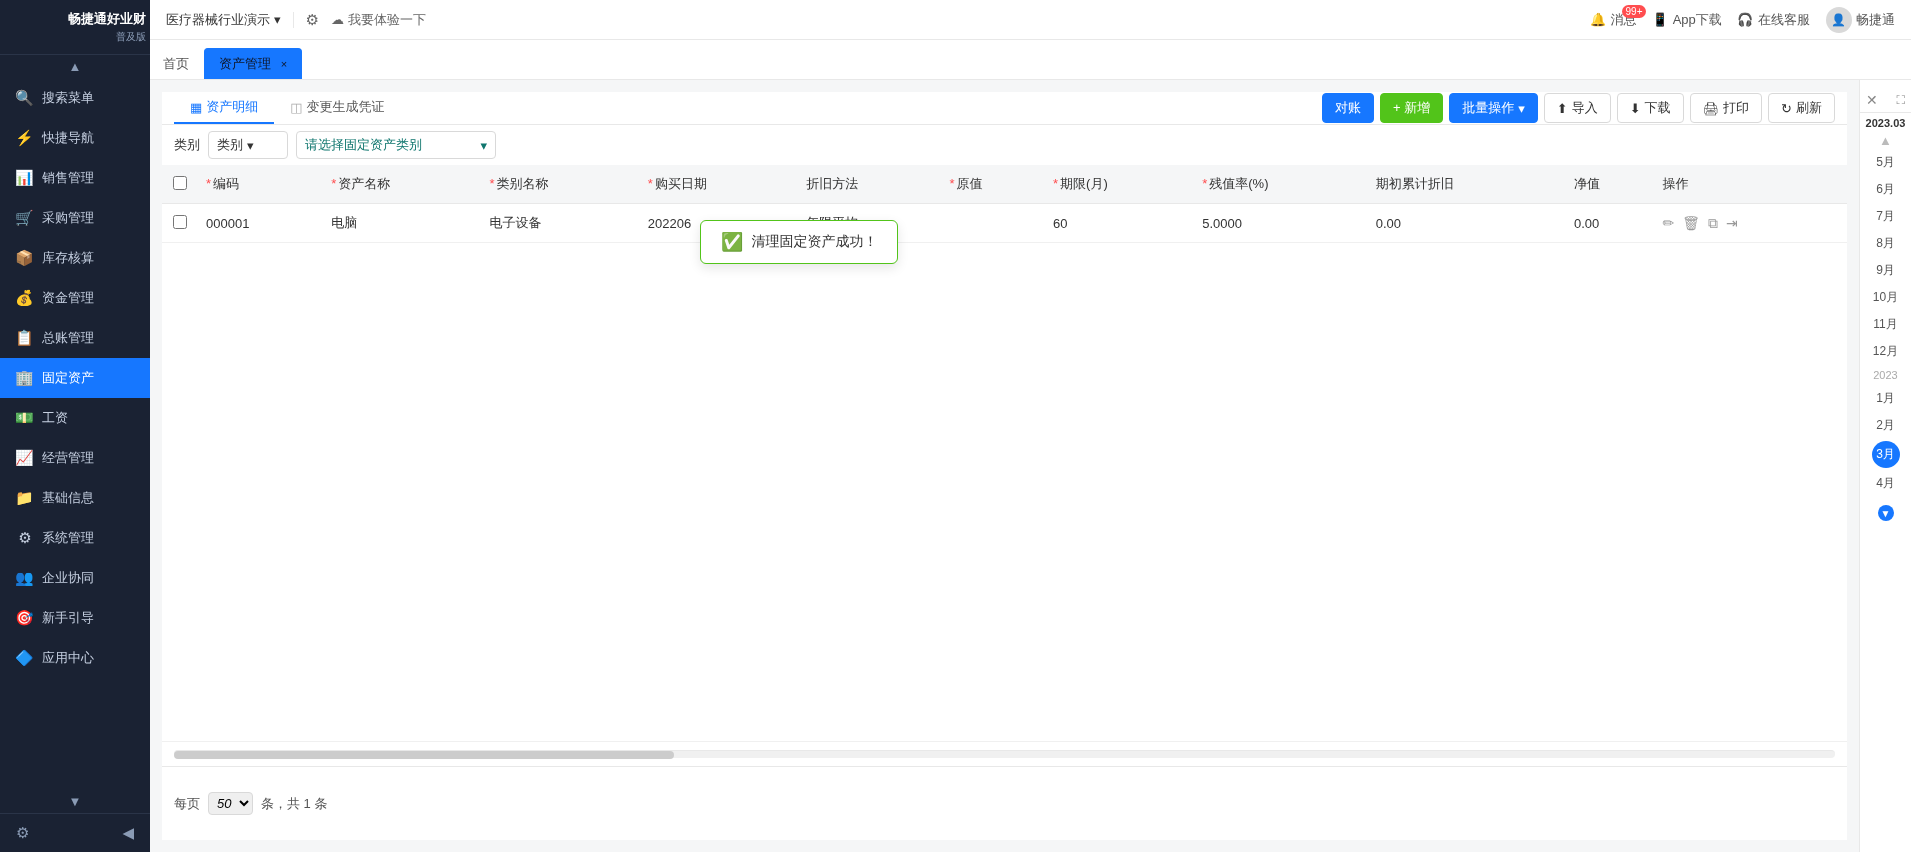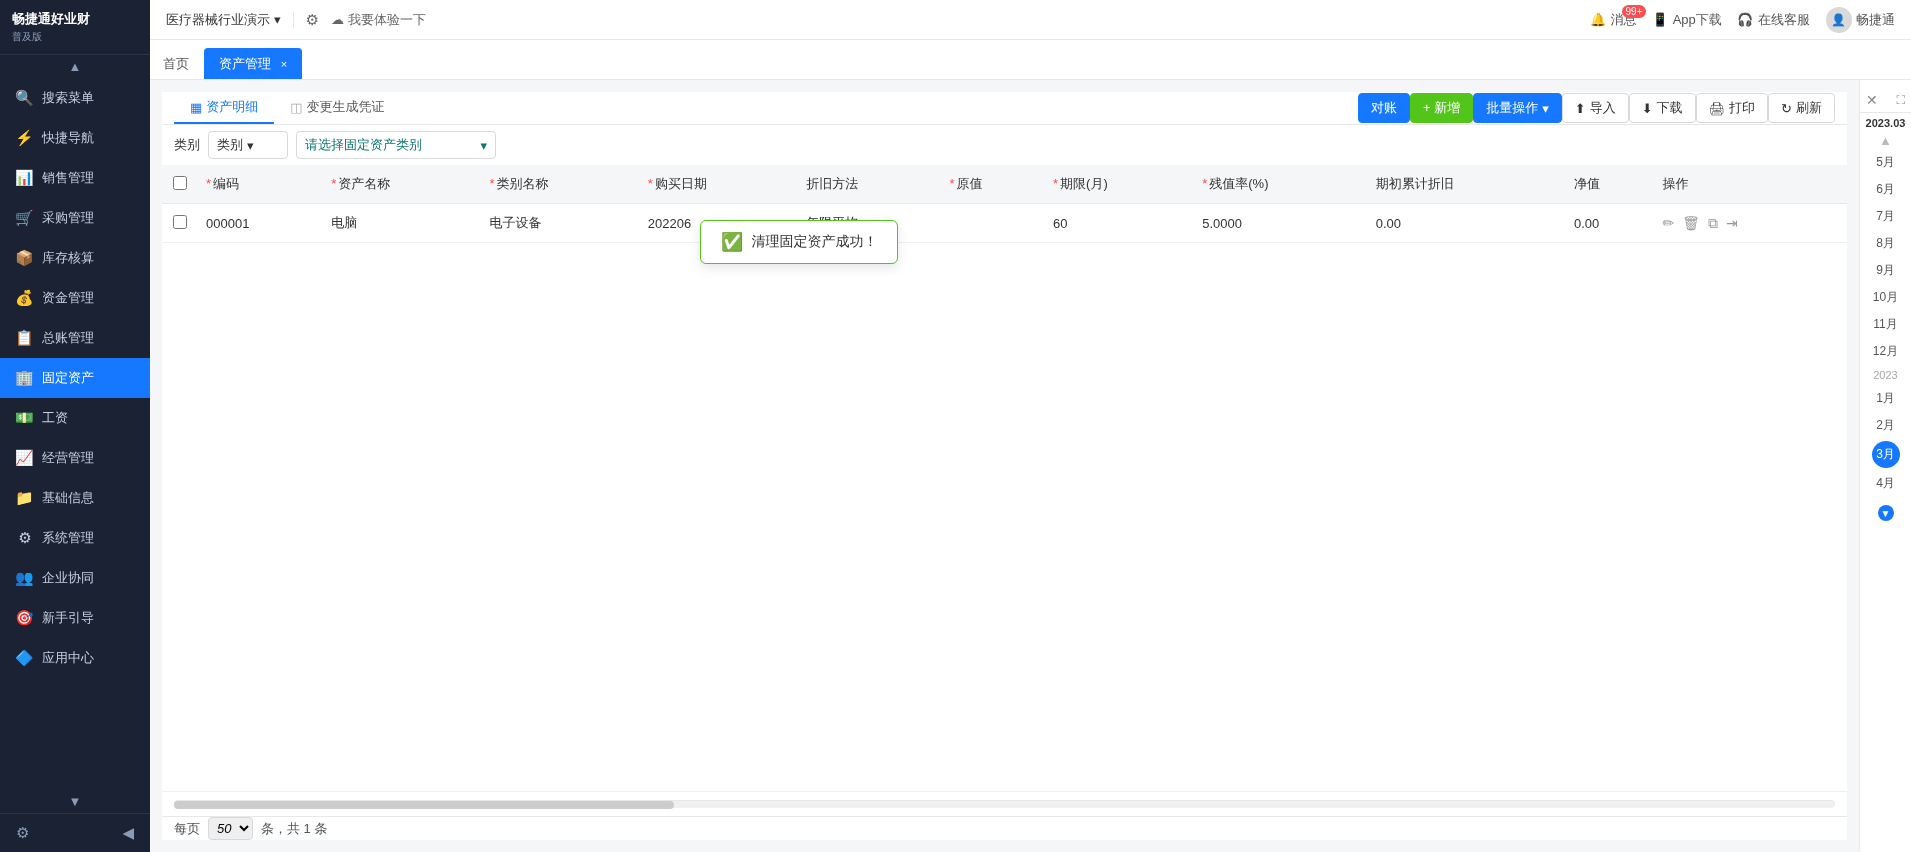--- a/index.html
+++ b/index.html
@@ -8,25 +8,25 @@
     
     .sidebar {
       width: 150px;
       background: #1a2233;
       display: flex;
       flex-direction: column;
       height: 100%;
       flex-shrink: 0;
     }
     .sidebar-logo {
-      padding: 10px 12px;
+      padding: 10px 4px;
       background: #1a2233;
       display: flex;
       flex-direction: column;
-      align-items: flex-start;
+      align-items: flex-end;
       border-bottom: 1px solid #2a3448;
     }
     .sidebar-logo-title {
       color: #fff;
       font-size: 13px;
       font-weight: bold;
     }
     .sidebar-logo-subtitle {
       color: #8a9bb5;
       font-size: 10px;
@@ -177,21 +177,21 @@
       padding: 6px 14px;
       border-radius: 4px 4px 0 0;
       cursor: pointer;
       font-size: 13px;
       color: #555;
       border: 1px solid transparent;
       border-bottom: none;
     }
     .tab.active {
       background: #1677ff;
-      color: #ffffff;
+      color: #0f172a;
       border-color: #1677ff;
       margin-top: 33px;
     }
     .tab-close {
       margin-left: 6px;
       font-size: 11px;
       cursor: pointer;
     }
     .tab-home {
       color: #555;
@@ -224,20 +224,21 @@
       align-items: center;
       gap: 4px;
     }
     .sub-tab.active {
       color: #1677ff;
       border-bottom-color: #1677ff;
     }
     .toolbar-right {
       margin-left: auto;
       display: flex;
+      gap: 6px;
       align-items: center;
       padding-left: 29px;
     }
     .btn {
       padding: 5px 12px;
       border-radius: 4px;
       font-size: 13px;
       cursor: pointer;
       border: 1px solid #d9d9d9;
       background: #fff;
@@ -355,21 +356,21 @@
     }
     .action-icon {
       cursor: pointer;
       font-size: 14px;
     }
 
     
     .pagination {
       display: flex;
       align-items: center;
-      padding: 0 12px;
+      padding: 25px 12px;
       background: #fff;
       border-top: 1px solid #e8e8e8;
       gap: 8px;
       font-size: 13px;
       color: #555;
       flex-shrink: 0;
     }
     .pagination select {
       padding: 2px 4px;
       border: 1px solid #d9d9d9;

